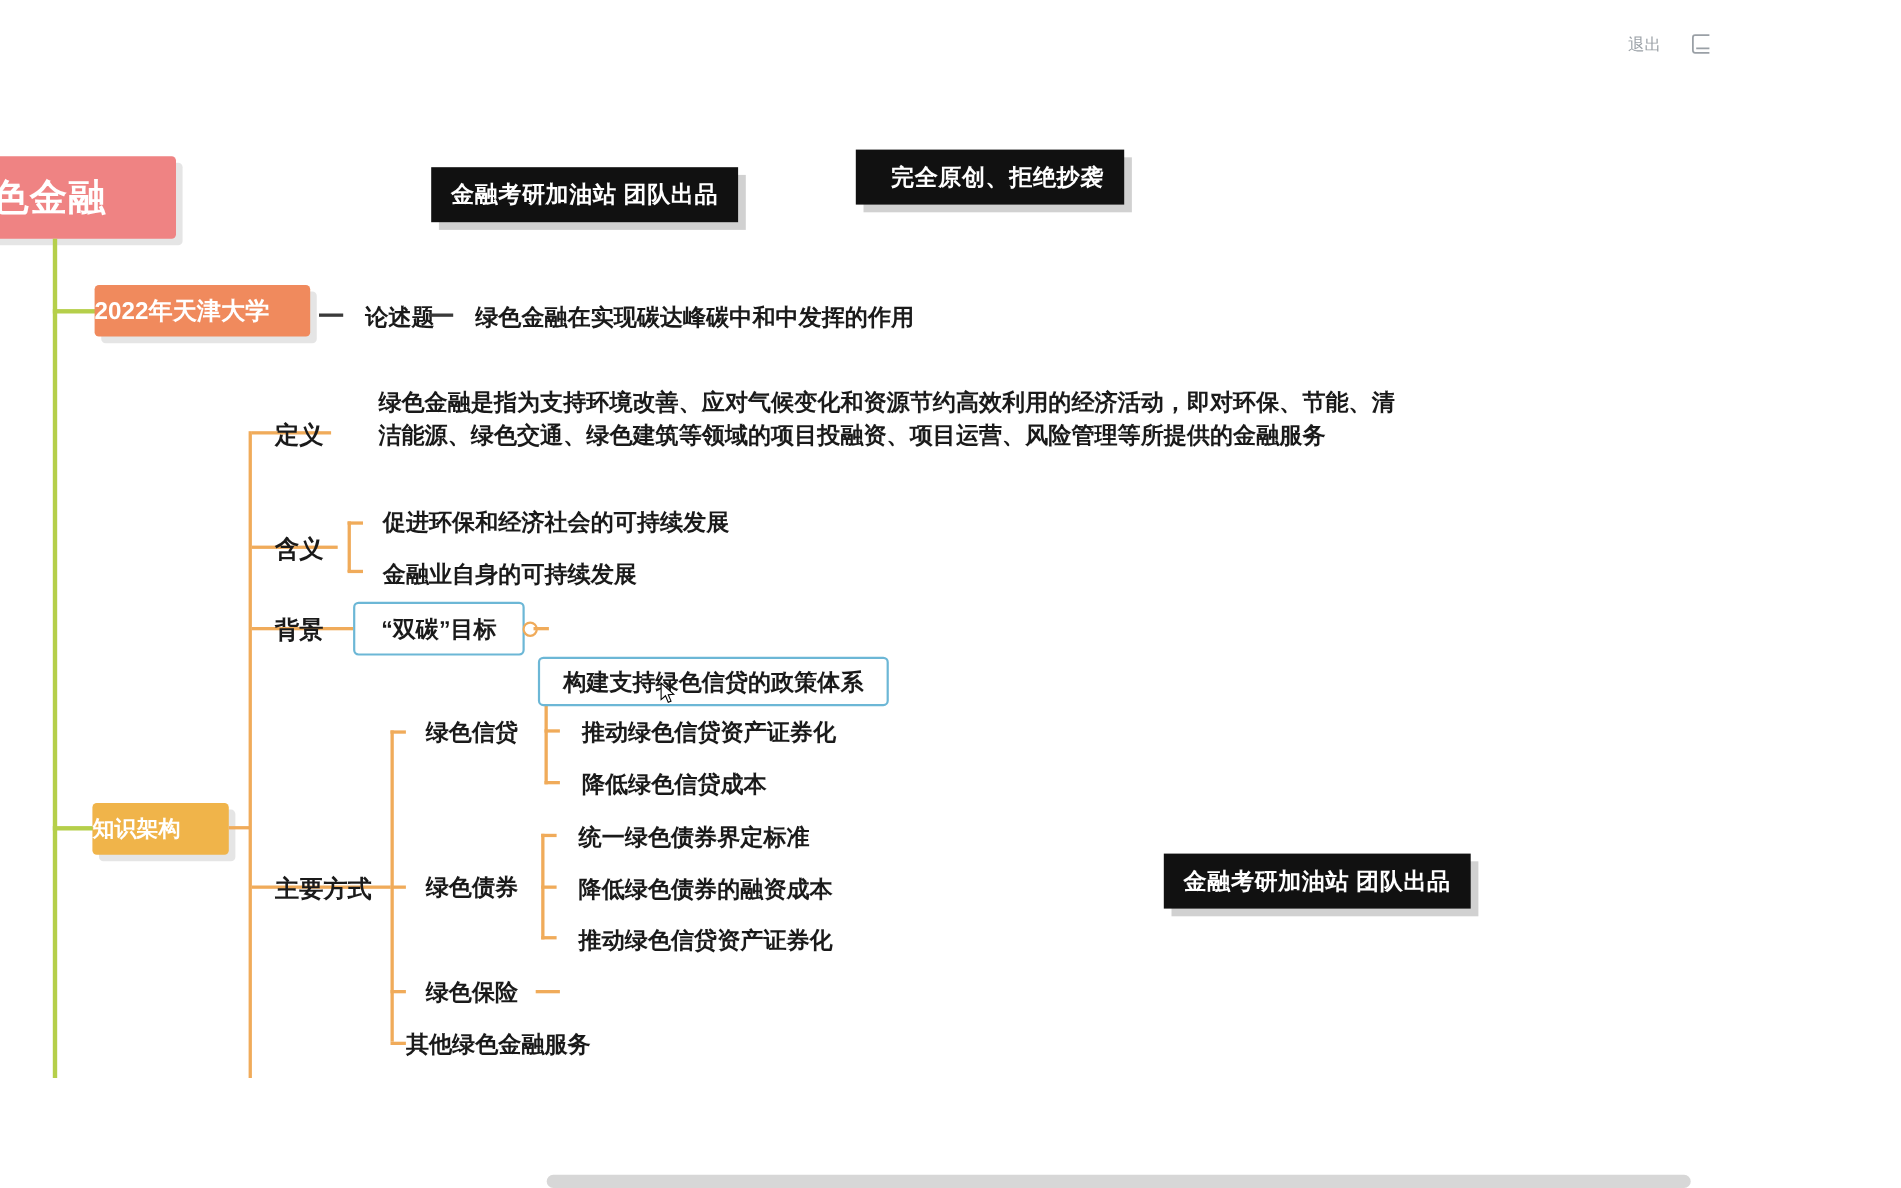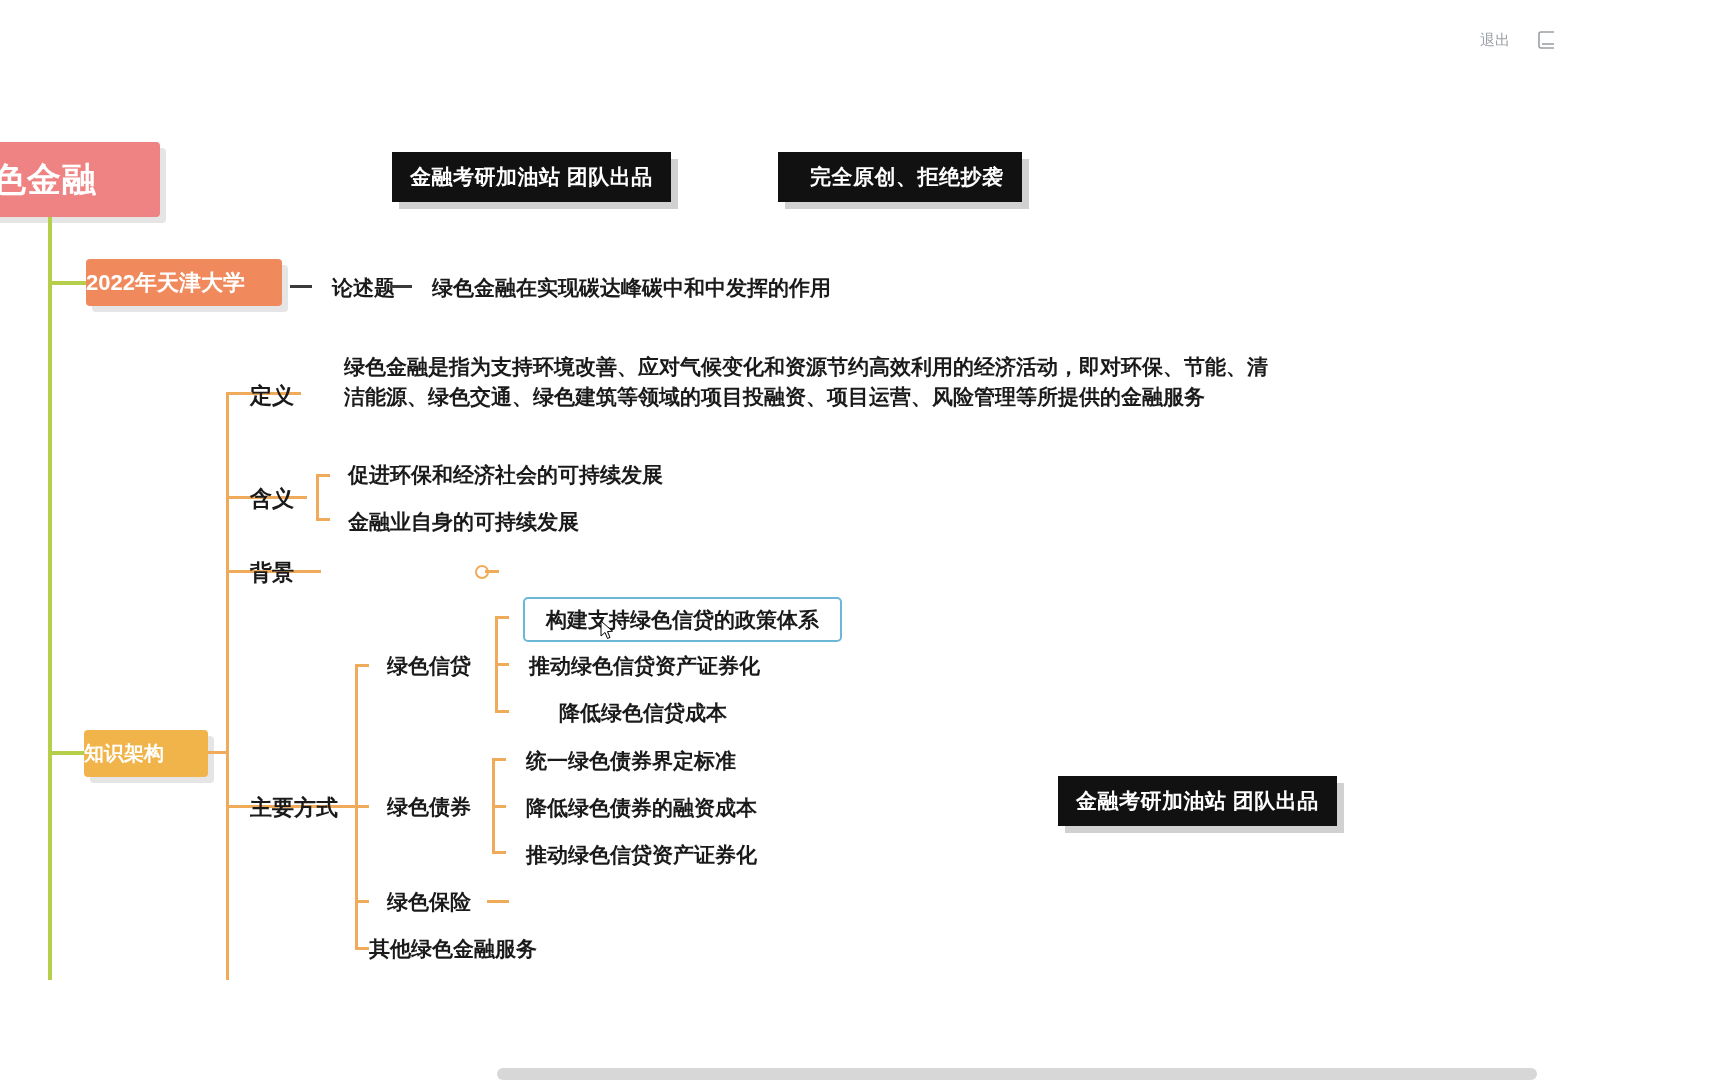--- a/index.html
+++ b/index.html
@@ -125,21 +125,21 @@
     </div>
     <div class="t-item">
       <svg width="20" height="20" viewBox="0 0 20 20">
           <path d="M14.5 12.5A6.5 6.5 0 0 1 7.5 5.5a6.5 6.5 0 1 0 7 7z" fill="none" stroke="#9aa0a6" stroke-width="1.6"></path>
         </svg>
     </div>
   </div>
   <div class="timer-badge">01:51</div>
 
   <div class="black-badge" style="left:392px;top:152px;">金融考研加油站  团队出品</div>
-  <div class="black-badge" style="left:778px;top:152px;padding-left:32px;">完全原创、拒绝抄袭</div>
+  <div class="black-badge" style="left:778px;top:136px;padding-left:32px;">完全原创、拒绝抄袭</div>
   <div class="black-badge" style="left:1058px;top:776px;">金融考研加油站  团队出品</div>
 
   <div class="root-node">
     <span>色金融</span>
   </div>
 
   <div class="ln-green" style="left:48px;top:217px;width:4px;height:763px;"></div>
 
   <div class="ln-green" style="left:48px;top:281px;width:40px;height:4px;"></div>
 
@@ -168,37 +168,38 @@
   <div class="t fz22" style="left:250px;top:484px;">含义</div>
 
   <div class="ln" style="left:316px;top:474px;width:3px;height:46px;"></div>
   <div class="ln" style="left:316px;top:474px;width:14px;height:3px;"></div>
   <div class="ln" style="left:316px;top:518px;width:14px;height:3px;"></div>
   <div class="t fz21" style="left:330px;top:461px;">促进环保和经济社会的可持续发展</div>
   <div class="t fz21" style="left:330px;top:508px;">金融业自身的可持续发展</div>
 
   <div class="ln" style="left:229px;top:570px;width:92px;height:3px;"></div>
   <div class="t fz22" style="left:250px;top:558px;">背景</div>
+  <div class="boxed" style="left:321px;top:547px;width:152px;height:45px;font-size:21px;">“双碳”目标</div>
   <div class="dot-connector" style="left:475px;top:565px;"></div>
   <div class="ln" style="left:485px;top:570px;width:14px;height:3px;"></div>
 
   <div class="ln" style="left:229px;top:805px;width:126px;height:3px;"></div>
   <div class="t fz22" style="left:250px;top:793px;">主要方式</div>
 
   <div class="ln" style="left:355px;top:664px;width:3px;height:283px;"></div>
 
   <div class="ln" style="left:355px;top:664px;width:14px;height:3px;"></div>
   <div class="t fz21" style="left:369px;top:652px;">绿色信贷</div>
   <div class="ln" style="left:495px;top:618px;width:3px;height:95px;"></div>
   <div class="ln" style="left:495px;top:616px;width:14px;height:3px;"></div>
   <div class="ln" style="left:495px;top:663px;width:14px;height:3px;"></div>
   <div class="ln" style="left:495px;top:710px;width:14px;height:3px;"></div>
-  <div class="boxed" style="left:523px;top:597px;width:315px;height:41px;font-size:21px;">构建支持绿色信贷的政策体系</div>
+  <div class="boxed" style="left:489px;top:597px;width:315px;height:41px;font-size:21px;">构建支持绿色信贷的政策体系</div>
   <div class="t fz21" style="left:511px;top:652px;">推动绿色信贷资产证券化</div>
-  <div class="t fz21" style="left:541px;top:699px;">降低绿色信贷成本</div>
+  <div class="t fz21" style="left:511px;top:699px;">降低绿色信贷成本</div>
 
   <div class="ln" style="left:355px;top:805px;width:14px;height:3px;"></div>
   <div class="t fz21" style="left:369px;top:793px;">绿色债券</div>
   <div class="ln" style="left:492px;top:758px;width:3px;height:96px;"></div>
   <div class="ln" style="left:492px;top:758px;width:14px;height:3px;"></div>
   <div class="ln" style="left:492px;top:805px;width:14px;height:3px;"></div>
   <div class="ln" style="left:492px;top:851px;width:14px;height:3px;"></div>
   <div class="t fz21" style="left:508px;top:747px;">统一绿色债券界定标准</div>
   <div class="t fz21" style="left:508px;top:794px;">降低绿色债券的融资成本</div>
   <div class="t fz21" style="left:508px;top:841px;">推动绿色信贷资产证券化</div>

